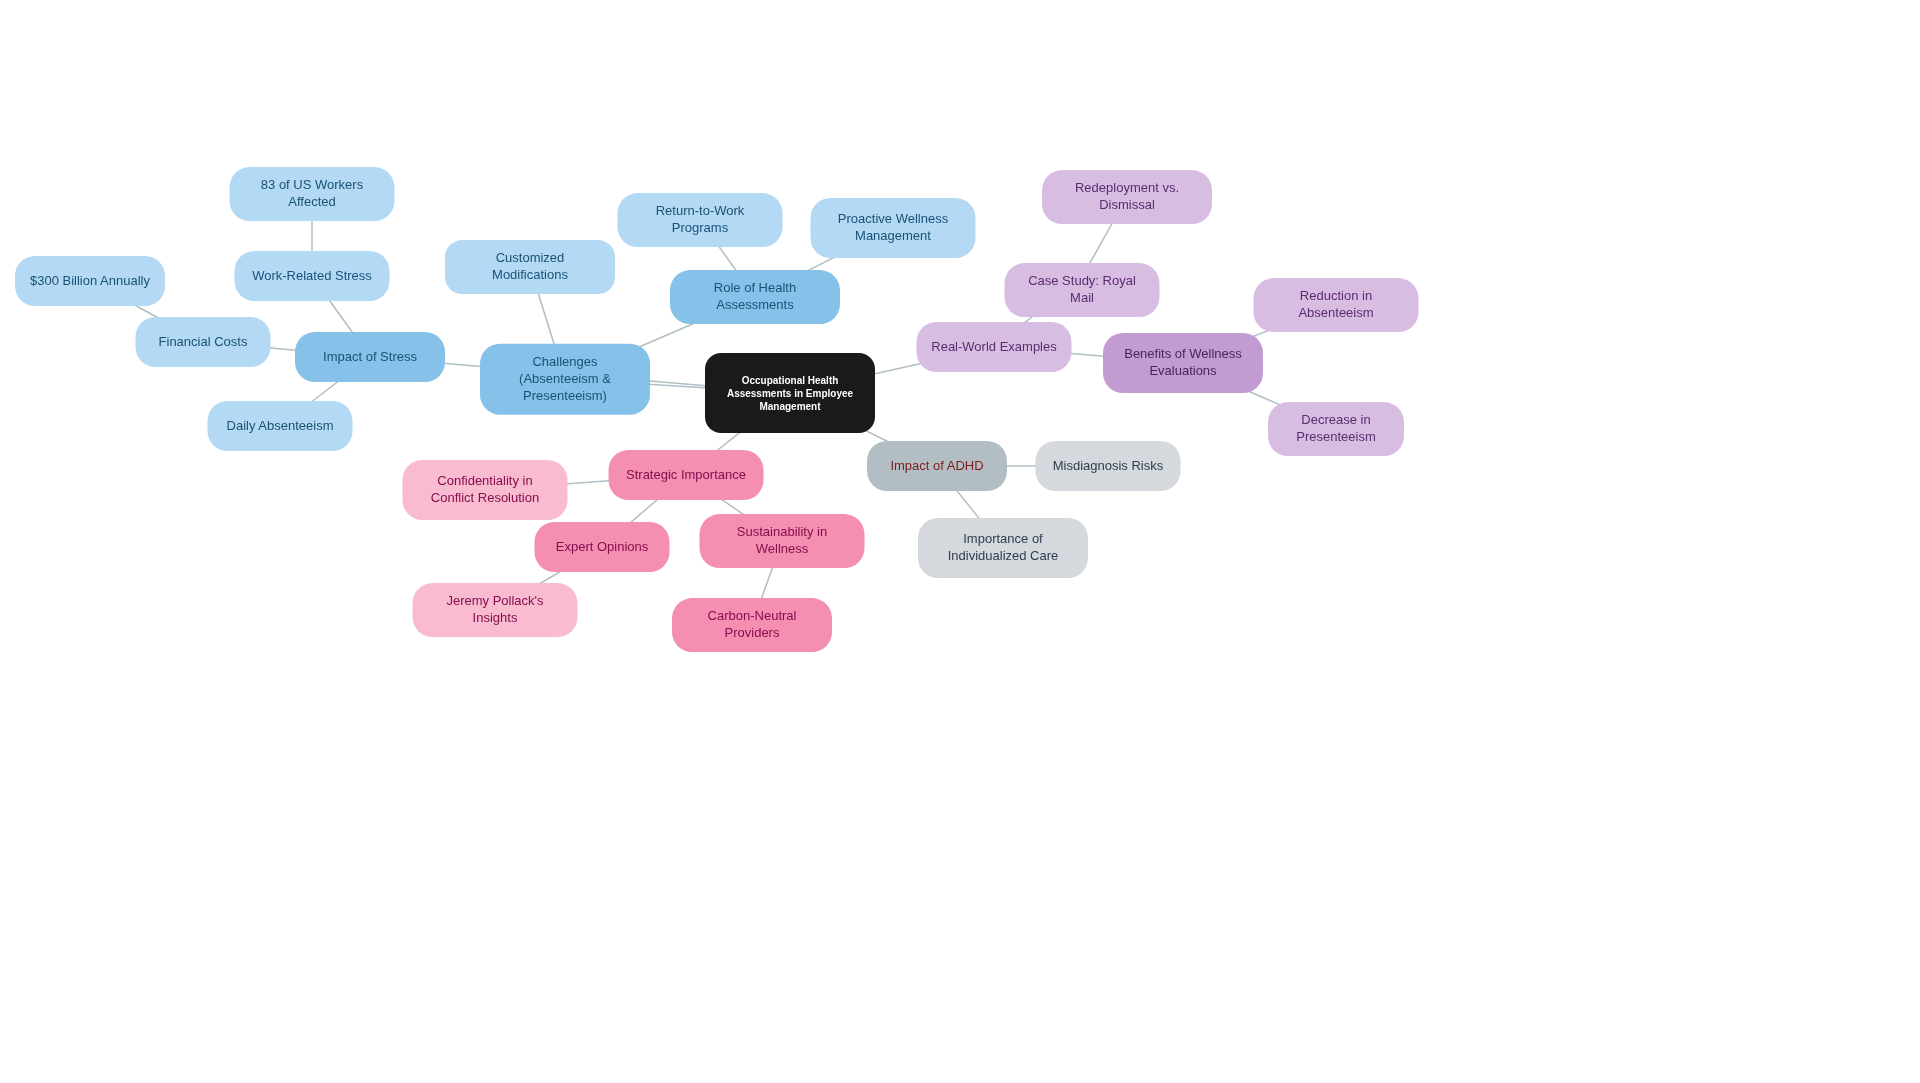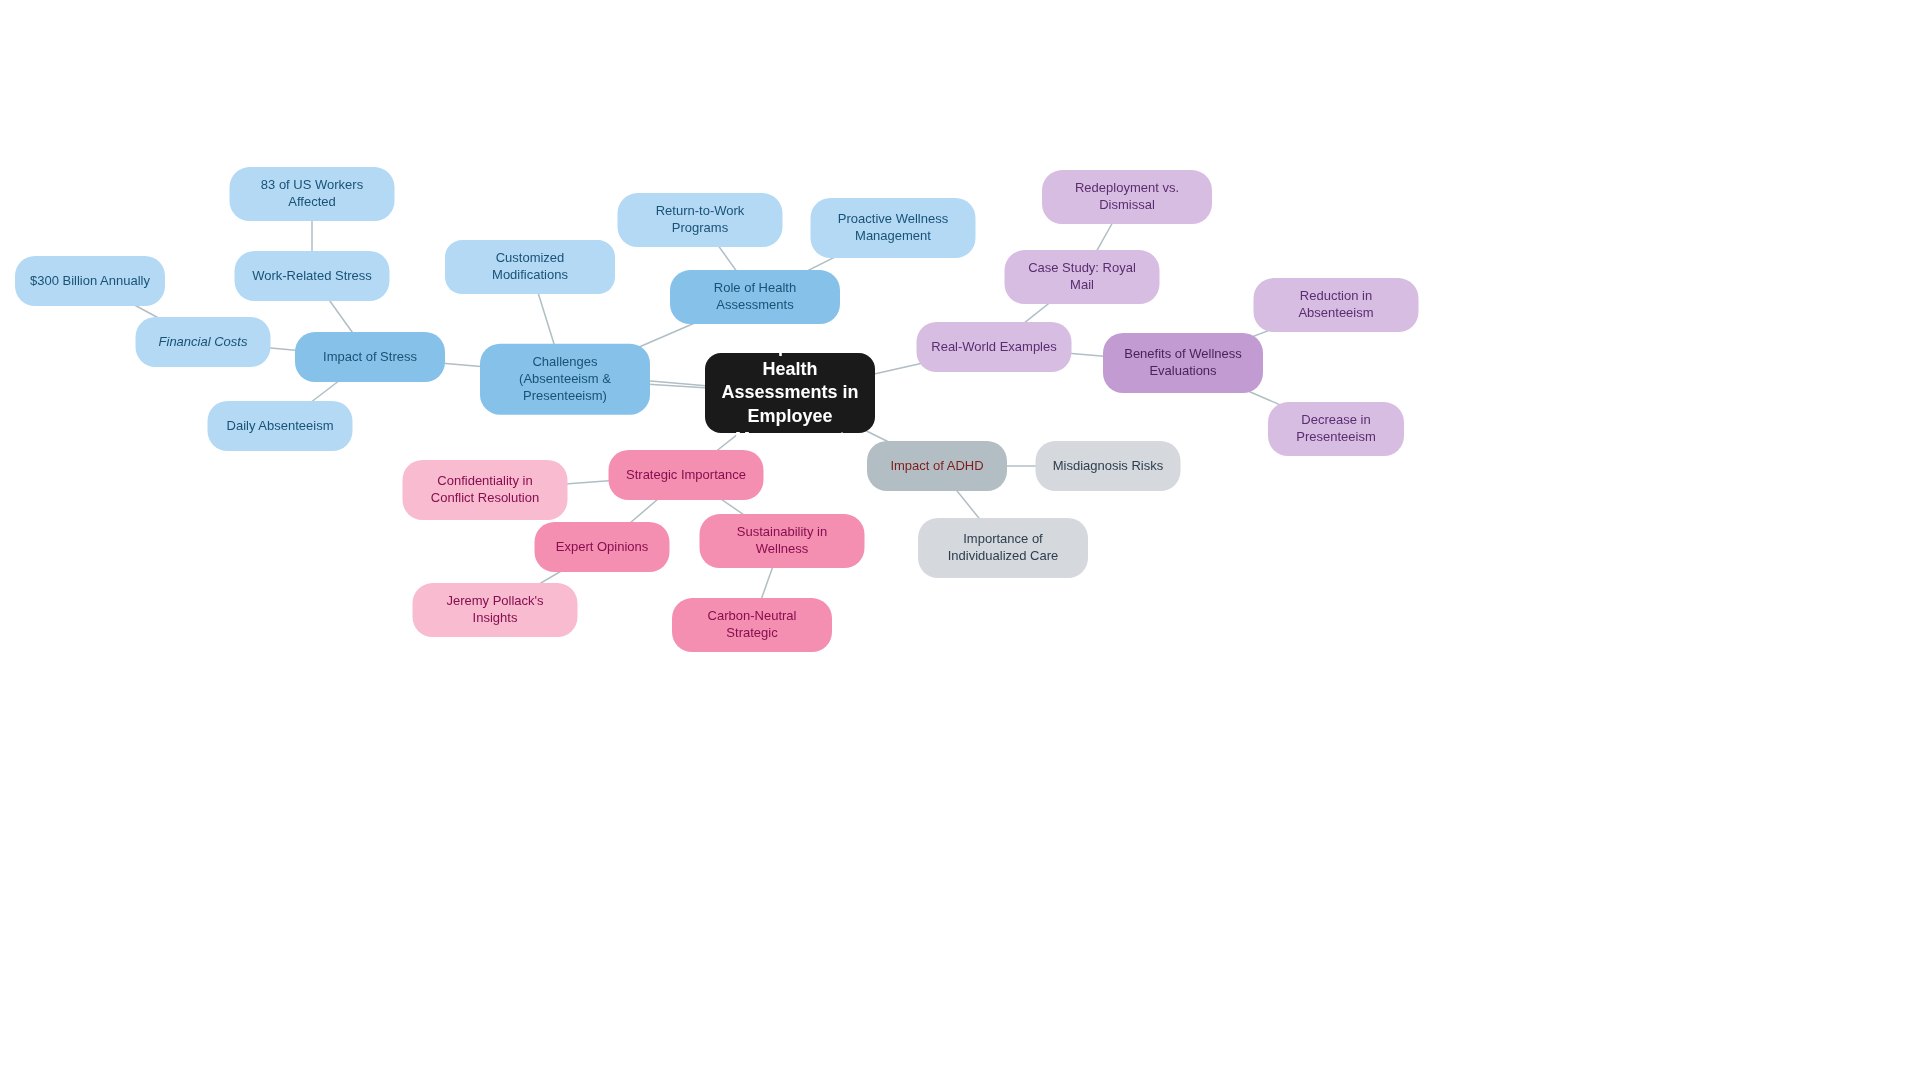--- a/index.html
+++ b/index.html
@@ -34,21 +34,21 @@
       font-size: 13px;
       font-weight: 500;
       line-height: 1.3;
       padding: 10px 14px;
       cursor: pointer;
       transform: translate(-50%, -50%);
     }
     .node-center {
       background: #1a1a1a;
       color: #ffffff;
-      font-size: 18px;
+      font-size: 10px;
       font-weight: 600;
       border-radius: 16px;
       width: 170px;
       height: 80px;
     }
     .node-blue {
       background: #b3d9f5;
       color: #1a5276;
       border: none;
     }
@@ -113,42 +113,42 @@
       <line x1="937" y1="466" x2="1108" y2="466" stroke="#b0bec5" stroke-width="1.5"></line>
       <line x1="937" y1="466" x2="1003" y2="548" stroke="#b0bec5" stroke-width="1.5"></line>
     </svg>
   <div id="nodes-layer">
       <div class="node node-center" style="left: 790px; top: 393px; width: 170px; min-height: 80px;">Occupational Health
 Assessments in Employee
 Management</div>
       <div class="node node-blue-medium" style="left: 370px; top: 357px; width: 150px; min-height: 50px;">Impact of Stress</div>
       <div class="node node-blue" style="left: 312px; top: 276px; width: 155px; min-height: 50px;">Work-Related Stress</div>
       <div class="node node-blue" style="left: 312px; top: 194px; width: 165px; min-height: 50px;">83 of US Workers Affected</div>
-      <div class="node node-blue" style="left: 203px; top: 342px; width: 135px; min-height: 50px; font-style: italic;">Financial Costs</div>
+      <div class="node node-blue" style="left: 203px; top: 342px; width: 135px; min-height: 50px;">Financial Costs</div>
       <div class="node node-blue" style="left: 90px; top: 281px; width: 150px; min-height: 50px;">$300 Billion Annually</div>
       <div class="node node-blue" style="left: 280px; top: 426px; width: 145px; min-height: 50px;">Daily Absenteeism</div>
       <div class="node node-blue-medium" style="left: 565px; top: 379px; width: 170px; min-height: 60px;">Challenges (Absenteeism &amp;
 Presenteeism)</div>
       <div class="node node-blue" style="left: 530px; top: 267px; width: 170px; min-height: 50px; border-radius: 17px;">Customized Modifications</div>
       <div class="node node-blue-medium" style="left: 755px; top: 297px; width: 170px; min-height: 50px;">Role of Health Assessments</div>
       <div class="node node-blue" style="left: 700px; top: 220px; width: 165px; min-height: 50px;">Return-to-Work Programs</div>
       <div class="node node-blue" style="left: 893px; top: 228px; width: 165px; min-height: 60px;">Proactive Wellness
 Management</div>
       <div class="node node-purple-light" style="left: 994px; top: 347px; width: 155px; min-height: 50px;">Real-World Examples</div>
-      <div class="node node-purple-light" style="left: 1082px; top: 277px; width: 155px; min-height: 50px;">Case Study: Royal Mail</div>
+      <div class="node node-purple-light" style="left: 1082px; top: 290px; width: 155px; min-height: 50px;">Case Study: Royal Mail</div>
       <div class="node node-purple-light" style="left: 1127px; top: 197px; width: 170px; min-height: 50px;">Redeployment vs. Dismissal</div>
       <div class="node node-purple-medium" style="left: 1183px; top: 363px; width: 160px; min-height: 60px;">Benefits of Wellness
 Evaluations</div>
       <div class="node node-purple-light" style="left: 1336px; top: 305px; width: 165px; min-height: 50px;">Reduction in Absenteeism</div>
       <div class="node node-purple-light" style="left: 1336px; top: 429px; width: 136px; min-height: 50px;">Decrease in Presenteeism</div>
       <div class="node node-pink" style="left: 686px; top: 475px; width: 155px; min-height: 50px;">Strategic Importance</div>
       <div class="node node-pink-light" style="left: 485px; top: 490px; width: 165px; min-height: 60px;">Confidentiality in Conflict
 Resolution</div>
       <div class="node node-pink" style="left: 602px; top: 547px; width: 135px; min-height: 50px;">Expert Opinions</div>
       <div class="node node-pink-light" style="left: 495px; top: 610px; width: 165px; min-height: 50px;">Jeremy Pollack's Insights</div>
       <div class="node node-pink" style="left: 782px; top: 541px; width: 165px; min-height: 50px;">Sustainability in Wellness</div>
-      <div class="node node-pink" style="left: 752px; top: 625px; width: 160px; min-height: 50px;">Carbon-Neutral Strategic</div>
+      <div class="node node-pink" style="left: 752px; top: 625px; width: 160px; min-height: 50px;">Carbon-Neutral Providers</div>
       <div class="node node-gray-medium" style="left: 937px; top: 466px; width: 140px; min-height: 50px;">Impact of ADHD</div>
       <div class="node node-gray-light" style="left: 1108px; top: 466px; width: 145px; min-height: 50px;">Misdiagnosis Risks</div>
       <div class="node node-gray-light" style="left: 1003px; top: 548px; width: 170px; min-height: 60px;">Importance of Individualized
 Care</div>
     </div>
 </div>
 
 </body></html>

